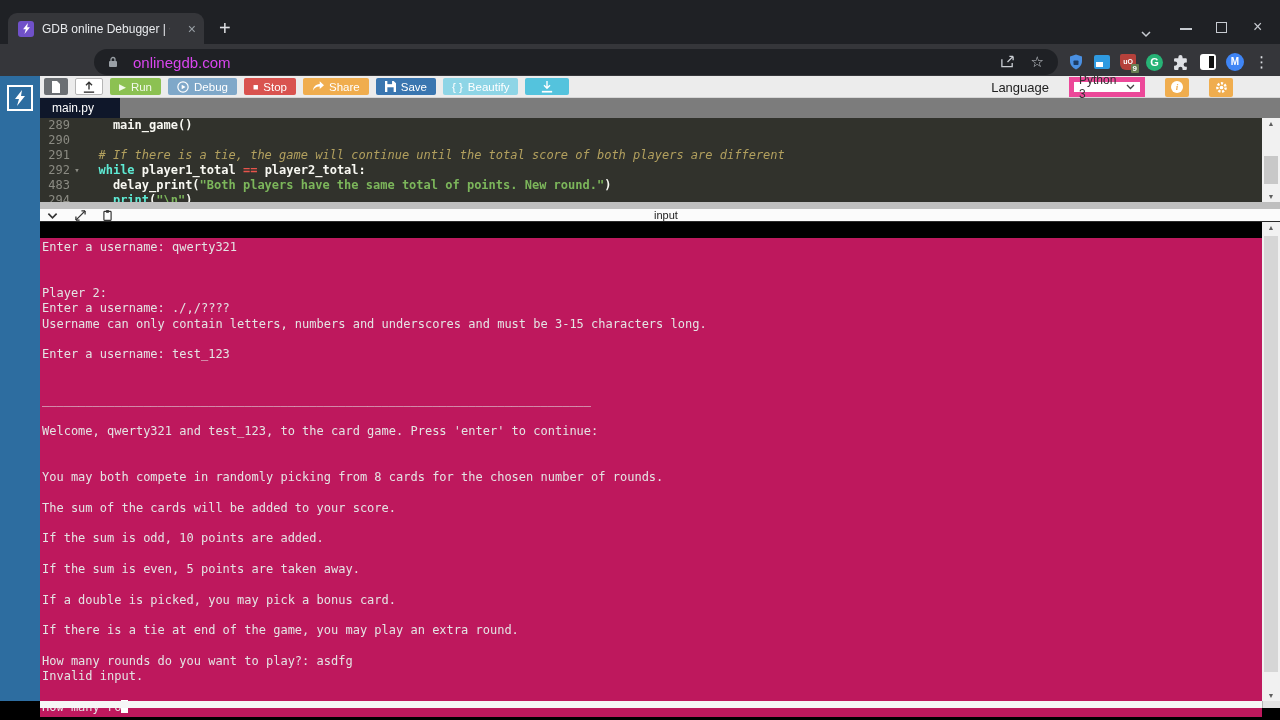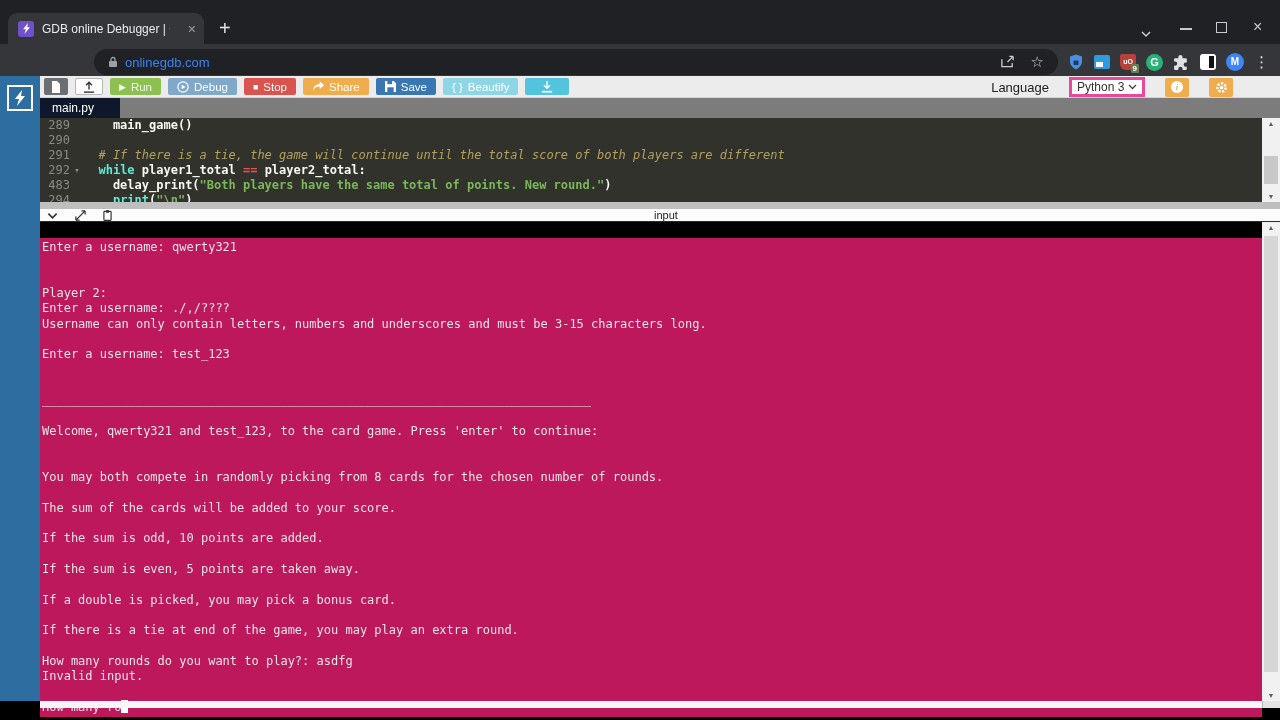--- a/index.html
+++ b/index.html
@@ -14,21 +14,21 @@
   .newtab { position:absolute; left:219px; top:17px; color:#dfe1e5; font-size:20px; font-weight:400; }
   .winctl { position:absolute; top:20px; color:#c7cbd1; }
   .ctl-min { left:1180px; width:12px; height:2px; background:#c7cbd1; top:28px; }
   .ctl-max { left:1216px; top:22px; width:11px; height:11px; border:1.5px solid #c7cbd1; }
   .ctl-close { left:1253px; top:18px; font-size:16px; }
   .ctl-chev { left:1140px; top:24px; }
 
   .toolbar { position:absolute; left:0; top:44px; width:1280px; height:32px; background:#35363a; }
   .navic { position:absolute; top:50px; color:#c9cdd2; font-size:16px; line-height:20px; }
   .addr { position:absolute; left:94px; top:49px; width:964px; height:26px; border-radius:13px; background:#1f2125; display:flex; align-items:center; }
-  .addr-url { color:#3b82f6; font-size:13px; margin-left:7px; }
+  .addr-url { color:#d946ef; font-size:15px; margin-left:15px; }
   .addr-right { margin-left:auto; display:flex; align-items:center; gap:16px; margin-right:14px; color:#c9cdd2; }
   .star { font-size:15px; color:#c9cdd2; }
   .extrow { position:absolute; left:1068px; top:49px; height:26px; display:flex; align-items:center; gap:10px; }
   .ubo { position:relative; width:16px; height:16px; background:#b5413b; border-radius:2px 2px 6px 6px; color:#fff; font-size:7px; font-weight:bold; text-align:center; line-height:16px; }
   .ubo-badge { position:absolute; right:-3px; bottom:-3px; background:#677d52; color:#fff; font-size:8px; line-height:9px; padding:0 2px; border-radius:1px; }
   .gram { width:17px; height:17px; border-radius:50%; background:#27b376; color:#fff; font-size:11px; font-weight:bold; text-align:center; line-height:17px; }
   .bwsq { width:16px; height:16px; background:#fff; border-radius:3px; position:relative; }
   .bwsq::after { content:""; position:absolute; right:2px; top:2px; bottom:2px; width:5px; background:#111; }
   .bluewin { width:16px; height:14px; background:#2f9ae0; border-radius:2px; position:relative; }
   .bluewin::after { content:""; position:absolute; left:2px; bottom:2px; width:7px; height:5px; background:#fff; }
@@ -45,21 +45,21 @@
   .btn-upload { background:#fff; border:1px solid #b5b5b5; padding:0 7px; }
   .btn-run { background:#8cc152; color:#f2f9ea; }
   .btn-debug { background:#7fa8c9; }
   .btn-stop { background:#d9534f; }
   .btn-share { background:#f0ad4e; }
   .btn-save { background:#3a76b0; }
   .btn-beautify { background:#8ed5e6; }
   .btn-download { background:#54c3dd; padding:0 16px; }
   .langbox { position:absolute; right:47px; top:77px; height:20px; display:flex; align-items:center; gap:20px; }
   .lang-label { font-size:13px; color:#222; }
-  .lang-select { width:76px; height:20px; background:#fff; border:3px solid #ec4899; font-size:12px; color:#333; display:flex; align-items:center; padding:0 5px; }
+  .lang-select { width:76px; height:20px; background:#fff; border:5px solid #ec4899; font-size:12px; color:#333; display:flex; align-items:center; padding:0 5px; }
   .lang-select .chev { margin-left:auto; }
   .sqbtn { width:24px; height:19px; background:#f0ad4e; border-radius:2px; display:flex; align-items:center; justify-content:center; }
   .info-i { width:12px; height:12px; border-radius:50%; background:#fff; color:#f0ad4e; font-size:9px; font-weight:bold; text-align:center; line-height:12px; font-family:"Liberation Serif", serif; font-style:italic; }
 
   .tabbar { position:absolute; left:40px; top:98px; width:1240px; height:20px; background:#7c7c7c; }
   .filetab { position:absolute; left:0; top:0; width:80px; height:20px; background:#0f172a; color:#fff; font-size:12px; line-height:20px; padding-left:12px; }
 
   .editor { position:absolute; left:40px; top:118px; width:1222px; height:84px; background:#31322c; overflow:hidden; font-family:"DejaVu Sans Mono", monospace; font-size:12px; line-height:15px; }
   .ed-row { display:flex; white-space:pre; }
   .ed-num { width:30px; text-align:right; color:#8b8b83; flex:none; }

